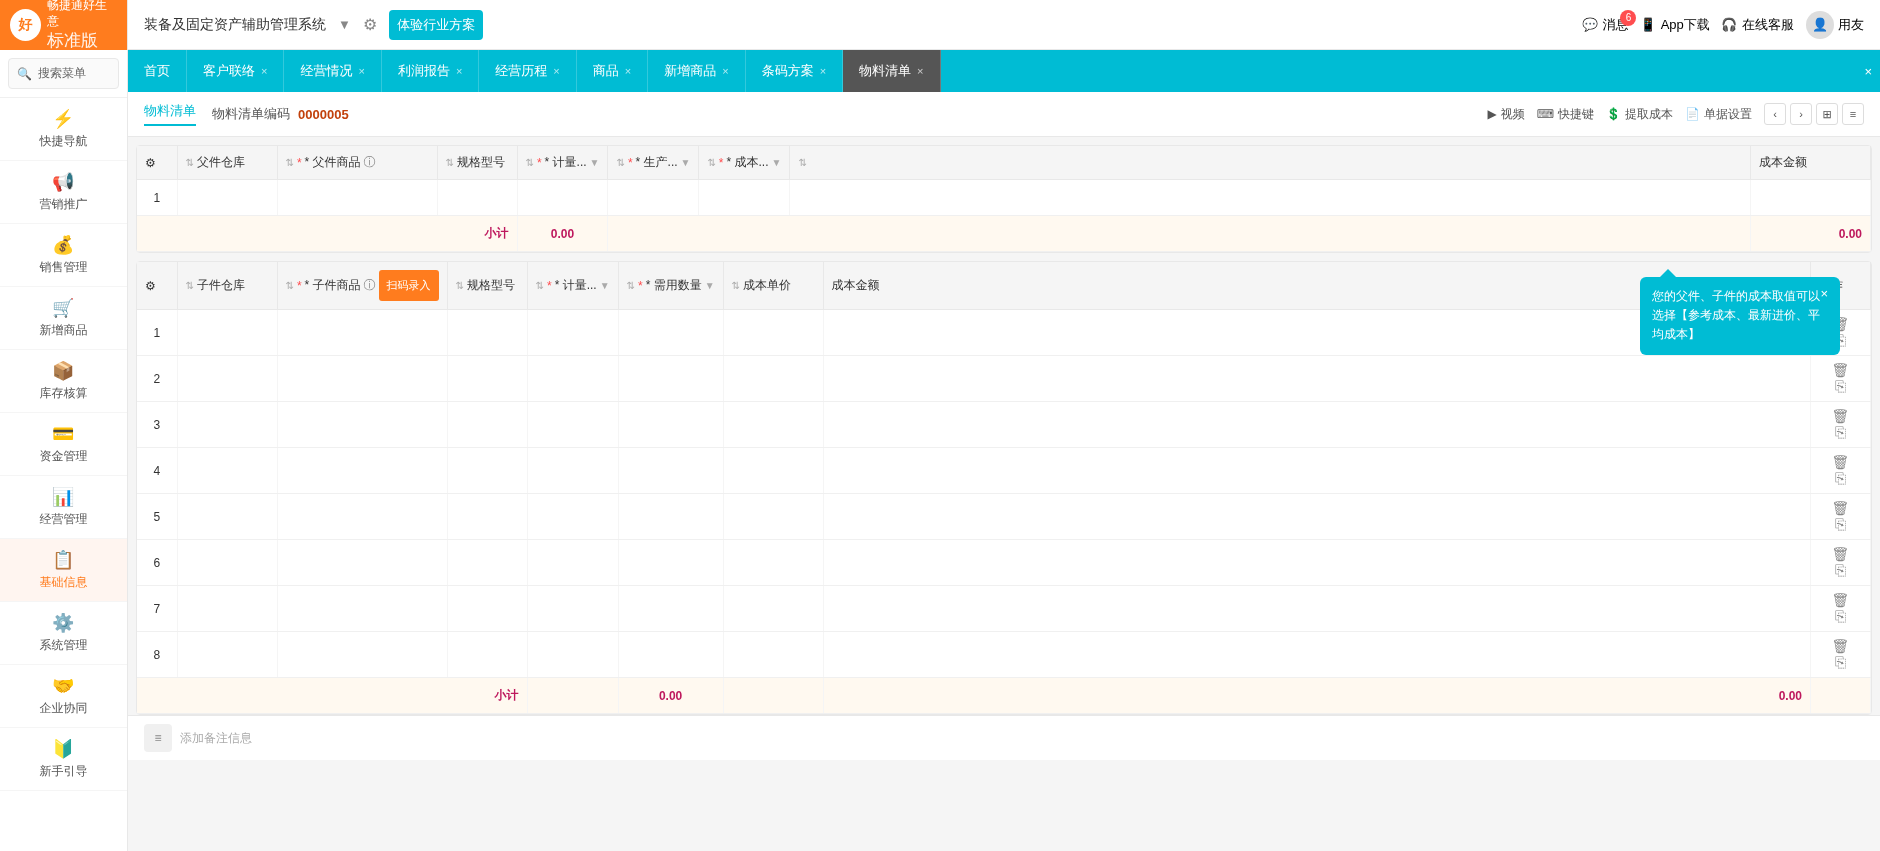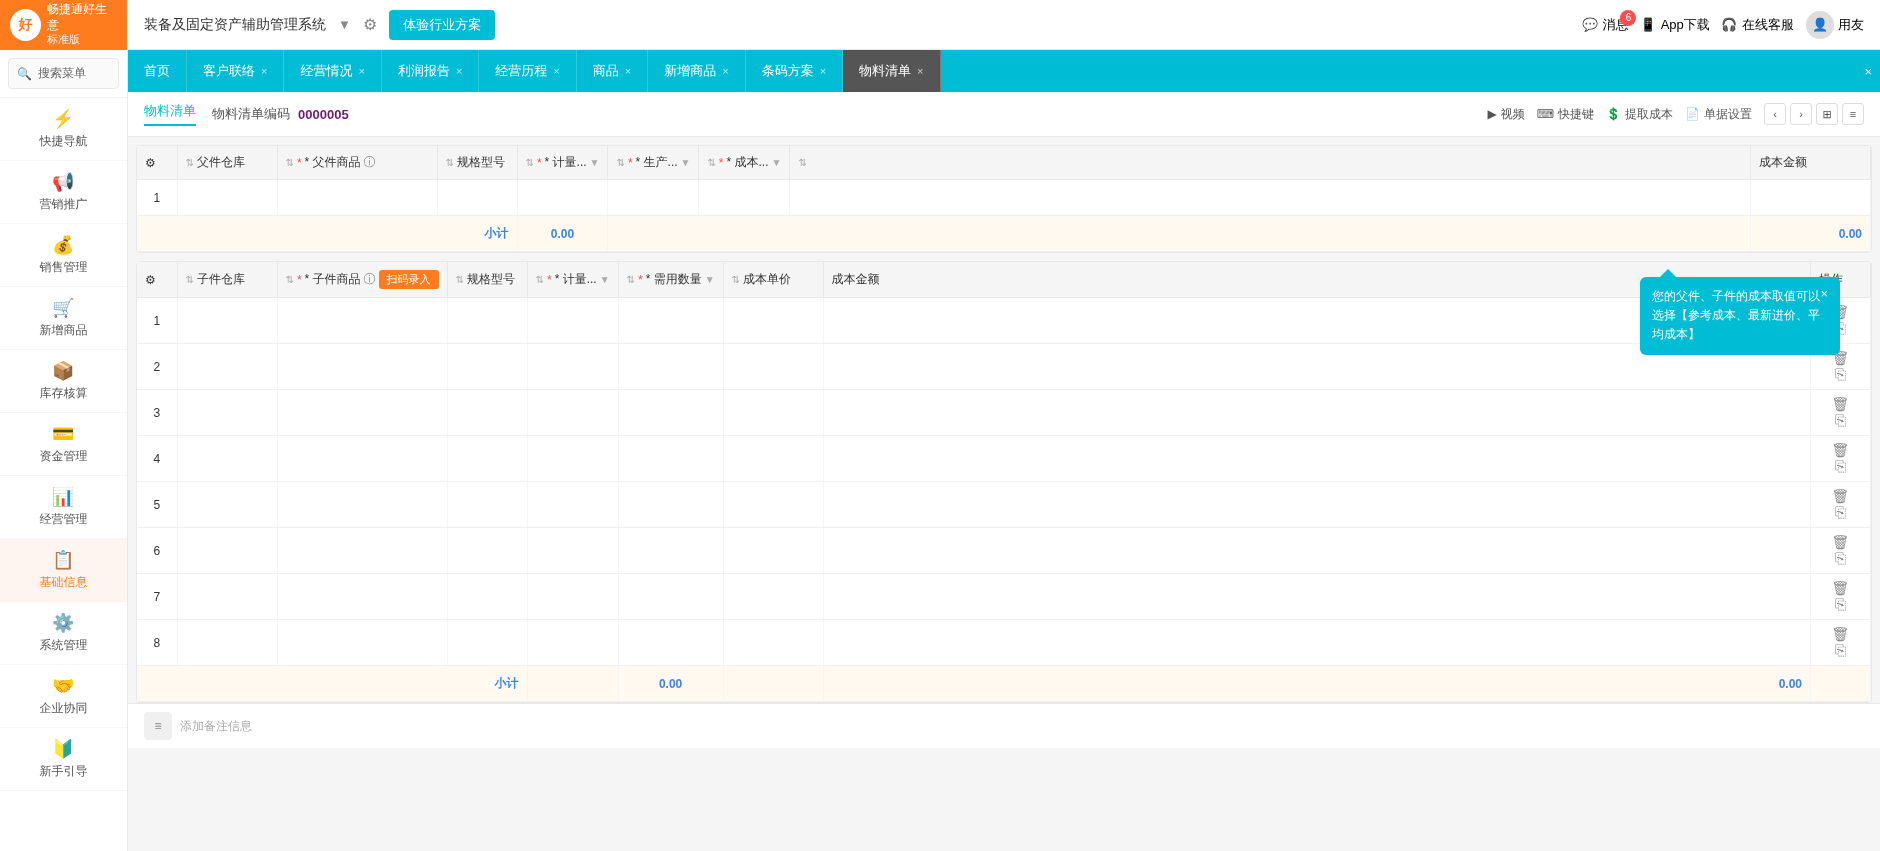--- a/index.html
+++ b/index.html
@@ -57,21 +57,21 @@
       height: 50px;
       background: #fff;
       display: flex;
       align-items: center;
       padding: 0 16px;
       border-bottom: 1px solid #e8e8e8;
       gap: 12px;
     }
     .topbar-btn-trial {
       background: #00bcd4; color: #fff; border: none;
-      padding: 6px 14px; border-radius: 4px; cursor: pointer; font-size: 13px;
+      padding: 6px 8px; border-radius: 4px; cursor: pointer; font-size: 13px;
     }
     .topbar-icon-item { display: flex; align-items: center; gap: 4px; cursor: pointer; position: relative; }
     .badge {
       background: #ff4d4f; color: #fff; border-radius: 50%;
       width: 16px; height: 16px; font-size: 10px;
       display: flex; align-items: center; justify-content: center;
       position: absolute; top: -6px; right: -8px;
     }
     .topbar-avatar { width: 28px; height: 28px; border-radius: 50%; background: #ddd; display: flex; align-items: center; justify-content: center; color: #999; }
     .topbar-dropdown { display: flex; align-items: center; gap: 4px; cursor: pointer; }
@@ -143,32 +143,32 @@
       padding: 6px 8px;
       border-bottom: 1px solid #f0f0f0;
       border-right: 1px solid #f5f5f5;
       font-size: 12px;
       color: #333;
       height: 36px;
     }
     .data-table tr.subtotal td {
       background: #fff9f0;
       font-weight: bold;
-      color: #3b82f6;
+      color: #be185d;
     }
     .th-required { color: #ff4d4f; }
     .th-sort { color: #aaa; font-size: 10px; cursor: pointer; }
     .col-num { width: 40px; text-align: center; color: #999; }
     .col-action { width: 60px; text-align: center; }
     .action-icon { cursor: pointer; color: #888; font-size: 14px; margin: 0 3px; }
 
     
     .scan-btn {
       background: #ff7c1e; color: #fff; border: none;
-      padding: 2px 8px; border-radius: 3px; cursor: pointer; font-size: 11px;
+      padding: 8px 8px; border-radius: 3px; cursor: pointer; font-size: 11px;
     }
 
     
     .tooltip-popup {
       position: absolute;
       background: #00bcd4;
       color: #fff;
       padding: 10px 12px;
       border-radius: 6px;
       font-size: 12px;
@@ -211,21 +211,21 @@
     .th-container { display: flex; align-items: center; gap: 3px; }
   </style>
 </head>
 <body>
 
 <div class="sidebar">
   <div class="sidebar-logo">
     <div class="sidebar-logo-icon">好</div>
     <div class="sidebar-logo-text">
       <div>畅捷通好生意</div>
-      <div style="font-size:11px;opacity:0.9;font-family:Liberation Mono, monospace;">标准版</div>
+      <div style="font-size:17px;opacity:0.9;">标准版</div>
     </div>
   </div>
   <div class="sidebar-search">
     <button class="sidebar-search-btn">
       <span>🔍</span>
       <span>搜索菜单</span>
     </button>
   </div>
   <div class="sidebar-nav">
     <div class="sidebar-item">
@@ -342,21 +342,21 @@
     </div>
     <div class="nav-tabs-end">×</div>
   </div>
 
   <div class="content">
 
     <div class="page-header">
       <span class="page-header-tab active">物料清单</span>
       <div class="page-header-breadcrumb">
         <span>物料清单编码</span>
-        <span style="color:#701a75;font-weight:bold;">0000005</span>
+        <span style="color:#c2410c;font-weight:bold;">0000005</span>
       </div>
       <div class="page-header-actions">
         <div class="page-header-action">
           <span>▶</span>
           <span>视频</span>
         </div>
         <div class="page-header-action">
           <span>⌨</span>
           <span>快捷键</span>
         </div>

